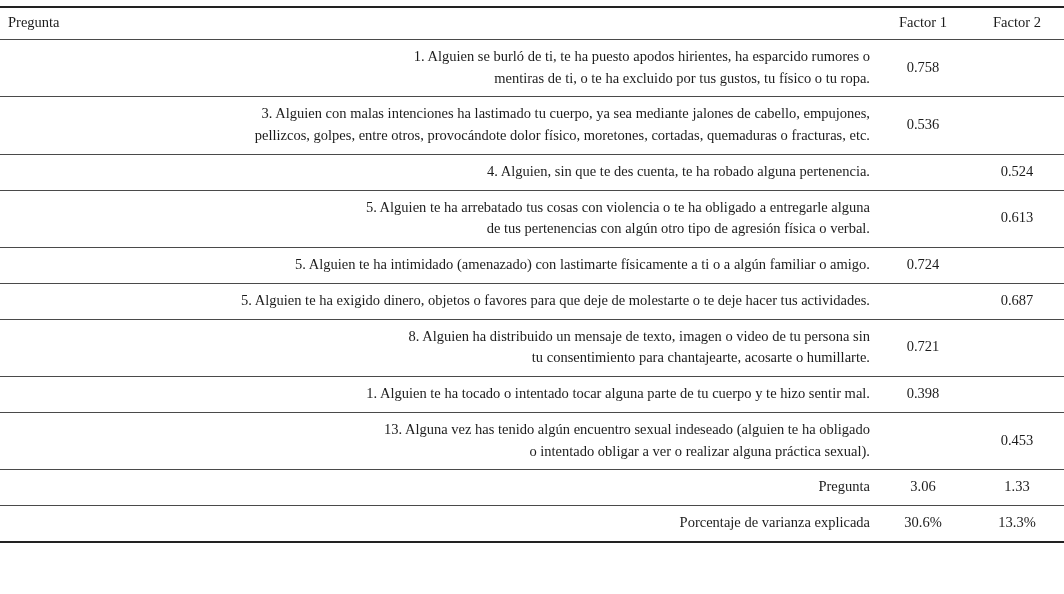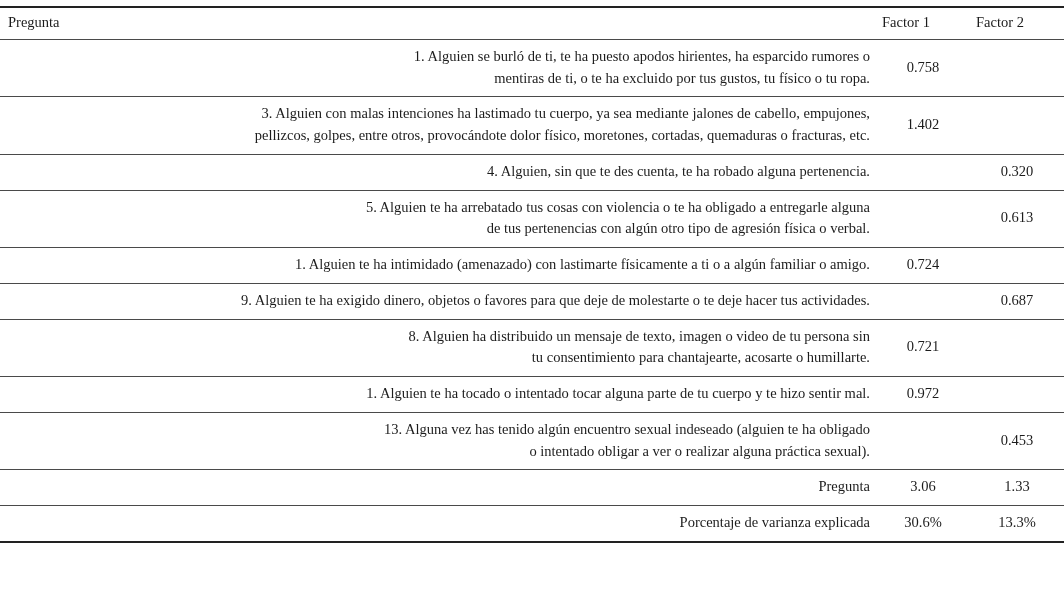--- a/index.html
+++ b/index.html
@@ -26,21 +26,21 @@
     border-bottom: 1px solid #4a4a4a;
     font-weight: normal;
     padding: 4px 6px 5px 6px;
     vertical-align: middle;
   }
   table.factor-table thead th.col-q {
     text-align: left;
     padding-left: 8px;
   }
   table.factor-table thead th.col-f {
-    text-align: left;
+    text-align: center;
     width: 82px;
     white-space: nowrap;
   }
   table.factor-table tbody td {
     border-bottom: 1px solid #4a4a4a;
     padding: 6px 6px 7px 6px;
     vertical-align: middle;
   }
   table.factor-table tbody tr:last-child td {
     border-bottom: 2px solid #222;
@@ -70,53 +70,53 @@
     <tbody>
         <tr>
           <td class="q">1. Alguien se burló de ti, te ha puesto apodos hirientes, ha esparcido rumores o
 mentiras de ti, o te ha excluido por tus gustos, tu físico o tu ropa.</td>
           <td class="f">0.758</td>
           <td class="f"></td>
         </tr>
         <tr>
           <td class="q">3. Alguien con malas intenciones ha lastimado tu cuerpo, ya sea mediante jalones de cabello, empujones,
 pellizcos, golpes, entre otros, provocándote dolor físico, moretones, cortadas, quemaduras o fracturas, etc.</td>
-          <td class="f">1.402</td>
+          <td class="f">0.536</td>
           <td class="f"></td>
         </tr>
         <tr>
           <td class="q">4. Alguien, sin que te des cuenta, te ha robado alguna pertenencia.</td>
           <td class="f"></td>
-          <td class="f">0.320</td>
+          <td class="f">0.524</td>
         </tr>
         <tr>
           <td class="q">5. Alguien te ha arrebatado tus cosas con violencia o te ha obligado a entregarle alguna
 de tus pertenencias con algún otro tipo de agresión física o verbal.</td>
           <td class="f"></td>
           <td class="f">0.613</td>
         </tr>
         <tr>
-          <td class="q">1. Alguien te ha intimidado (amenazado) con lastimarte físicamente a ti o a algún familiar o amigo.</td>
+          <td class="q">5. Alguien te ha intimidado (amenazado) con lastimarte físicamente a ti o a algún familiar o amigo.</td>
           <td class="f">0.724</td>
           <td class="f"></td>
         </tr>
         <tr>
-          <td class="q">9. Alguien te ha exigido dinero, objetos o favores para que deje de molestarte o te deje hacer tus actividades.</td>
+          <td class="q">5. Alguien te ha exigido dinero, objetos o favores para que deje de molestarte o te deje hacer tus actividades.</td>
           <td class="f"></td>
           <td class="f">0.687</td>
         </tr>
         <tr>
           <td class="q">8. Alguien ha distribuido un mensaje de texto, imagen o video de tu persona sin
 tu consentimiento para chantajearte, acosarte o humillarte.</td>
           <td class="f">0.721</td>
           <td class="f"></td>
         </tr>
         <tr>
           <td class="q">1. Alguien te ha tocado o intentado tocar alguna parte de tu cuerpo y te hizo sentir mal.</td>
-          <td class="f">0.972</td>
+          <td class="f">0.398</td>
           <td class="f"></td>
         </tr>
         <tr>
           <td class="q">13. Alguna vez has tenido algún encuentro sexual indeseado (alguien te ha obligado
 o intentado obligar a ver o realizar alguna práctica sexual).</td>
           <td class="f"></td>
           <td class="f">0.453</td>
         </tr>
         <tr>
           <td class="q">Pregunta</td>

